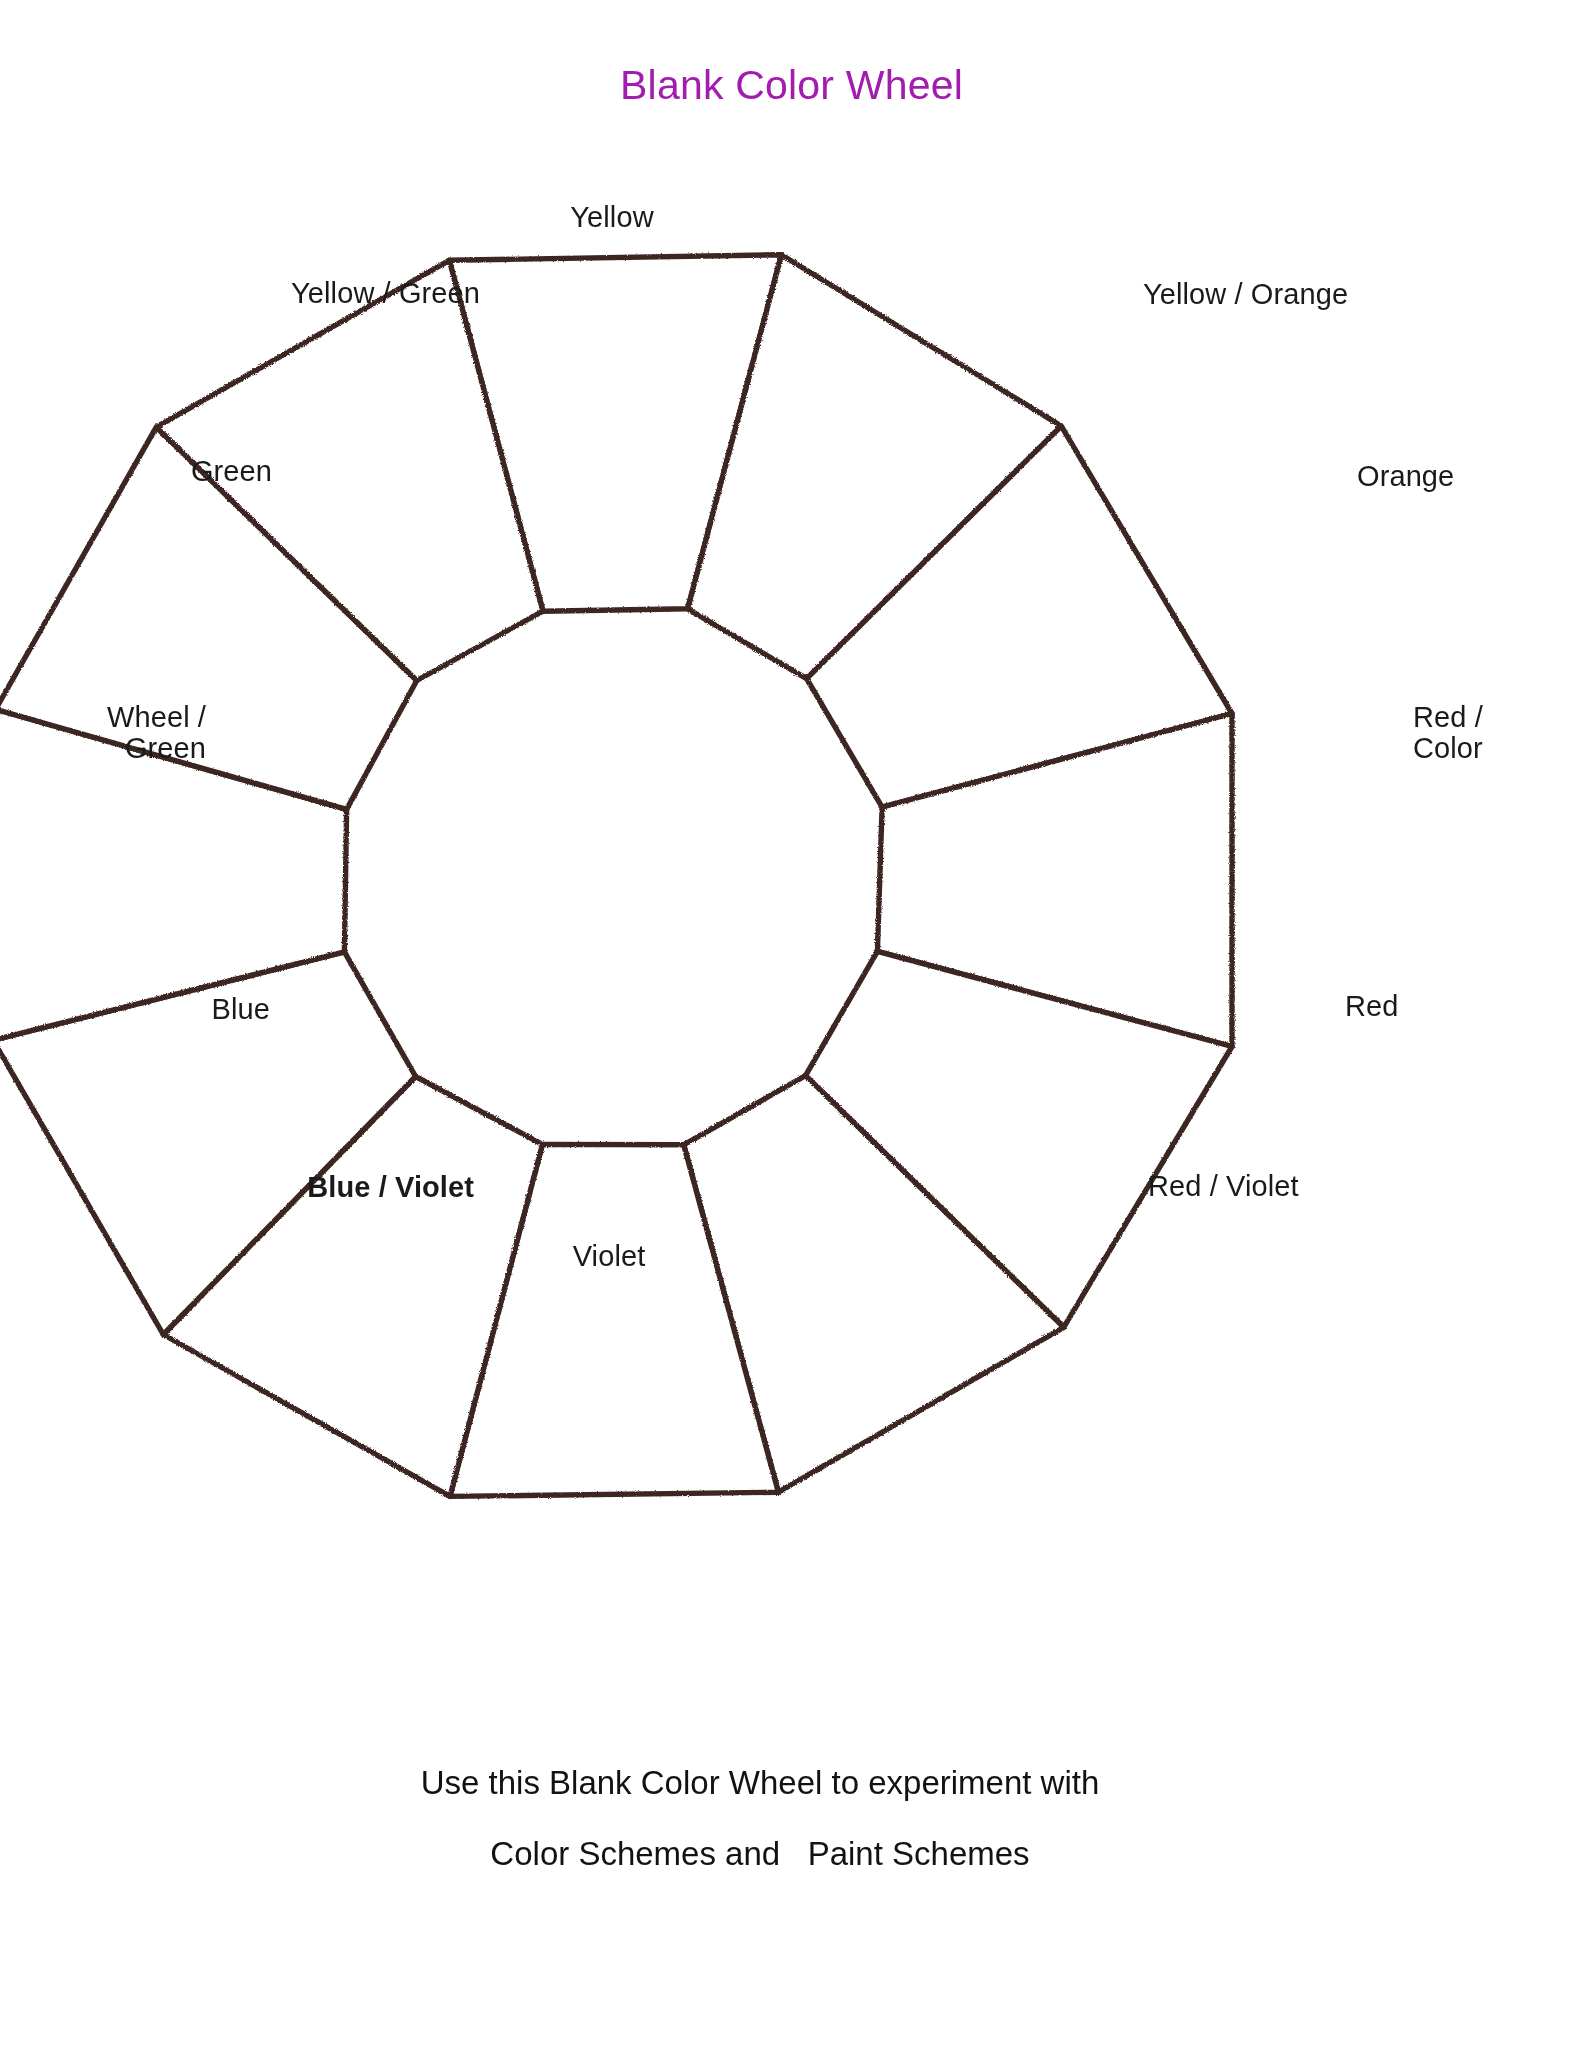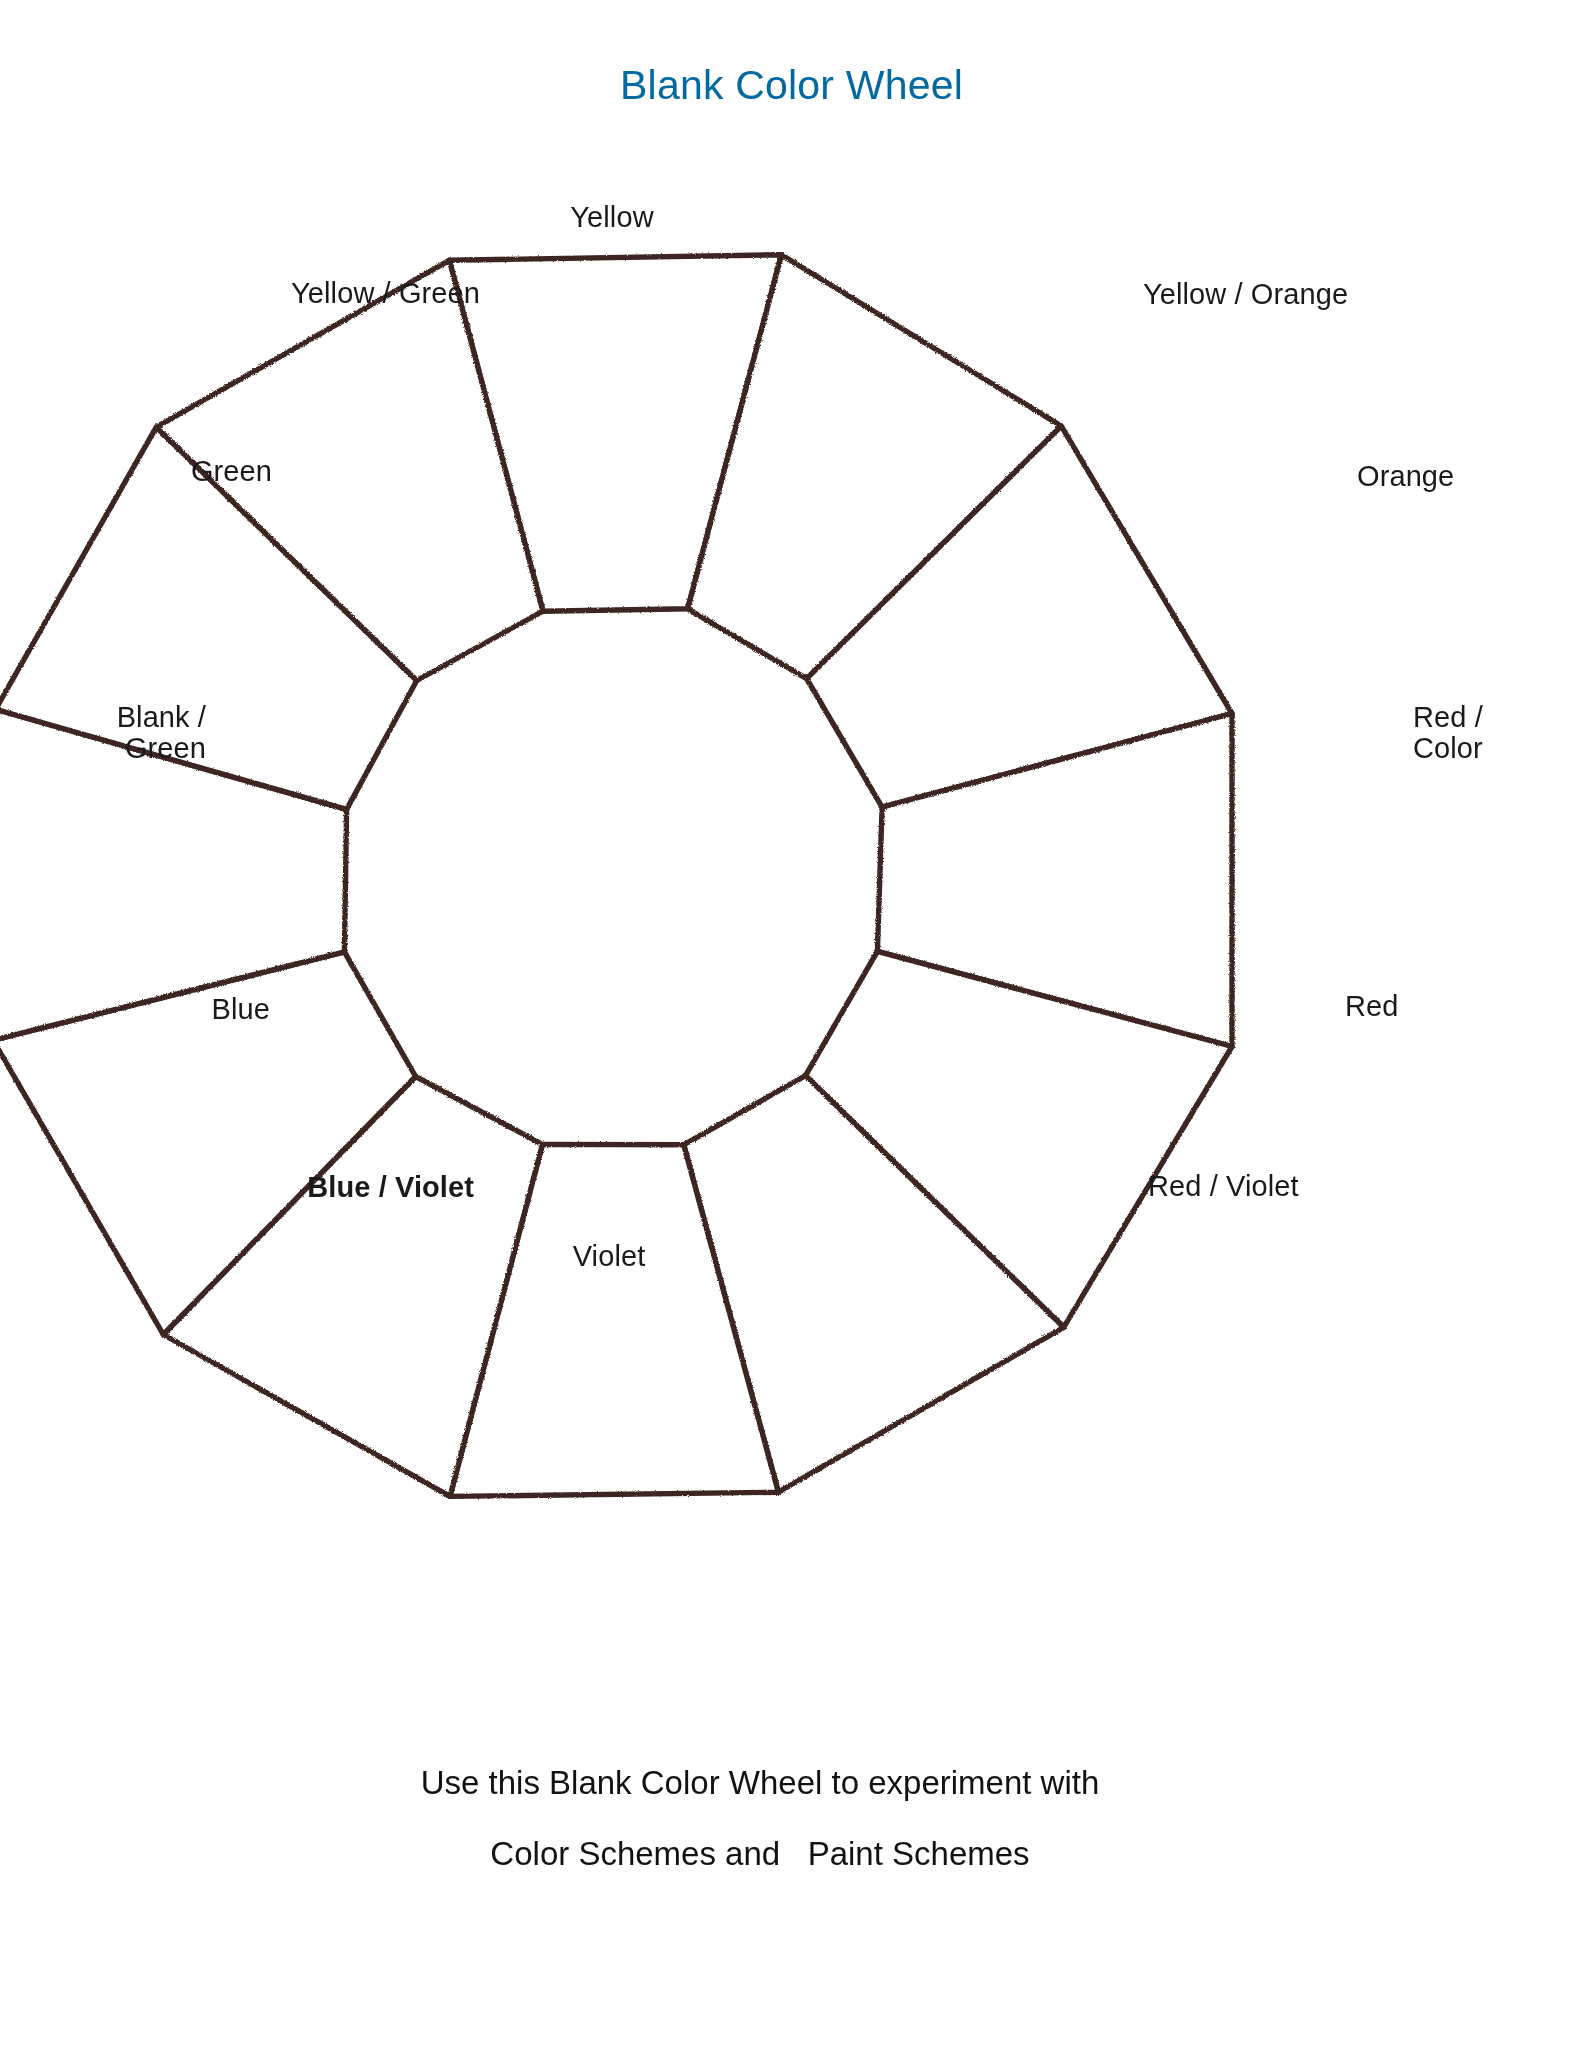--- a/index.html
+++ b/index.html
@@ -27,21 +27,21 @@
   
   #title {
     position: absolute;
     top: 62px;
     left: 0;
     width: 1583px;
     text-align: center;
     font-size: 41px;
     font-weight: 400;
     letter-spacing: 0.2px;
-    color: #0369a1;
+    color: #a21caf;
     white-space: nowrap;
   }
 
   
   #wheel-stage {
     position: absolute;
     left: 0;
     top: 0;
     width: 1583px;
     height: 1760px;
@@ -123,21 +123,21 @@
         <div class="wheel-label wl-center" style="left: 612px; top: 218px;">Yellow</div>
         <div class="wheel-label wl-right" style="left: 1143px; top: 295px;">Yellow / Orange</div>
         <div class="wheel-label wl-right" style="left: 1357px; top: 477px;">Orange</div>
         <div class="wheel-label wl-right" style="left: 1413px; top: 733px;">Red /
 Color</div>
         <div class="wheel-label wl-right" style="left: 1345px; top: 1007px;">Red</div>
         <div class="wheel-label wl-right" style="left: 1148px; top: 1187px;">Red / Violet</div>
         <div class="wheel-label wl-center" style="left: 609px; top: 1257px;">Violet</div>
         <div class="wheel-label wl-left" style="left: 474px; top: 1188px; font-weight: bold;">Blue / Violet</div>
         <div class="wheel-label wl-left" style="left: 270px; top: 1010px;">Blue</div>
-        <div class="wheel-label wl-left" style="left: 206px; top: 733px;">Blank /
+        <div class="wheel-label wl-left" style="left: 206px; top: 733px;">Wheel /
 Green</div>
         <div class="wheel-label wl-left" style="left: 272px; top: 472px;">Green</div>
         <div class="wheel-label wl-left" style="left: 480px; top: 294px;">Yellow / Green</div>
       </div>
   </div>
 
   <div id="footer">
     <div id="footer-line-1" class="footer-line">Use this Blank Color Wheel to experiment with</div>
     <div id="footer-line-2" class="footer-line">Color Schemes and   Paint Schemes</div>
   </div>

